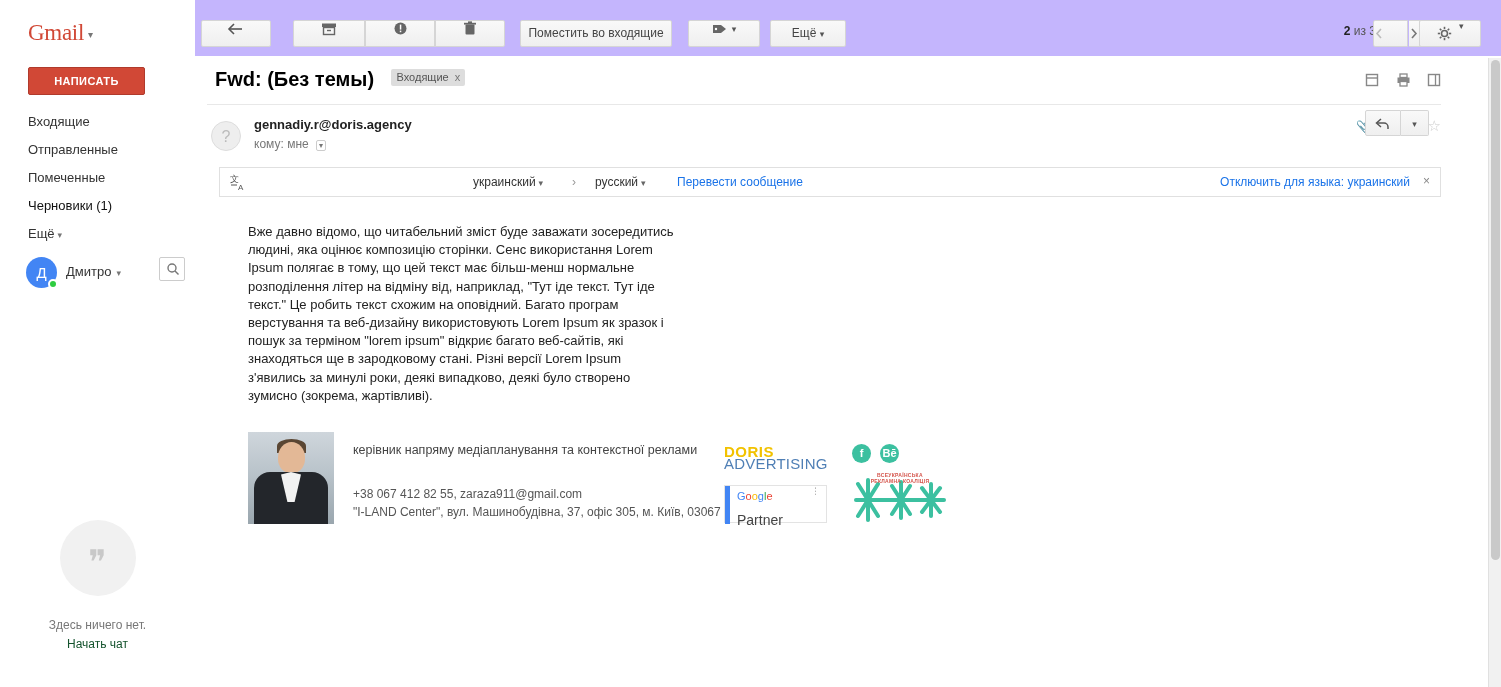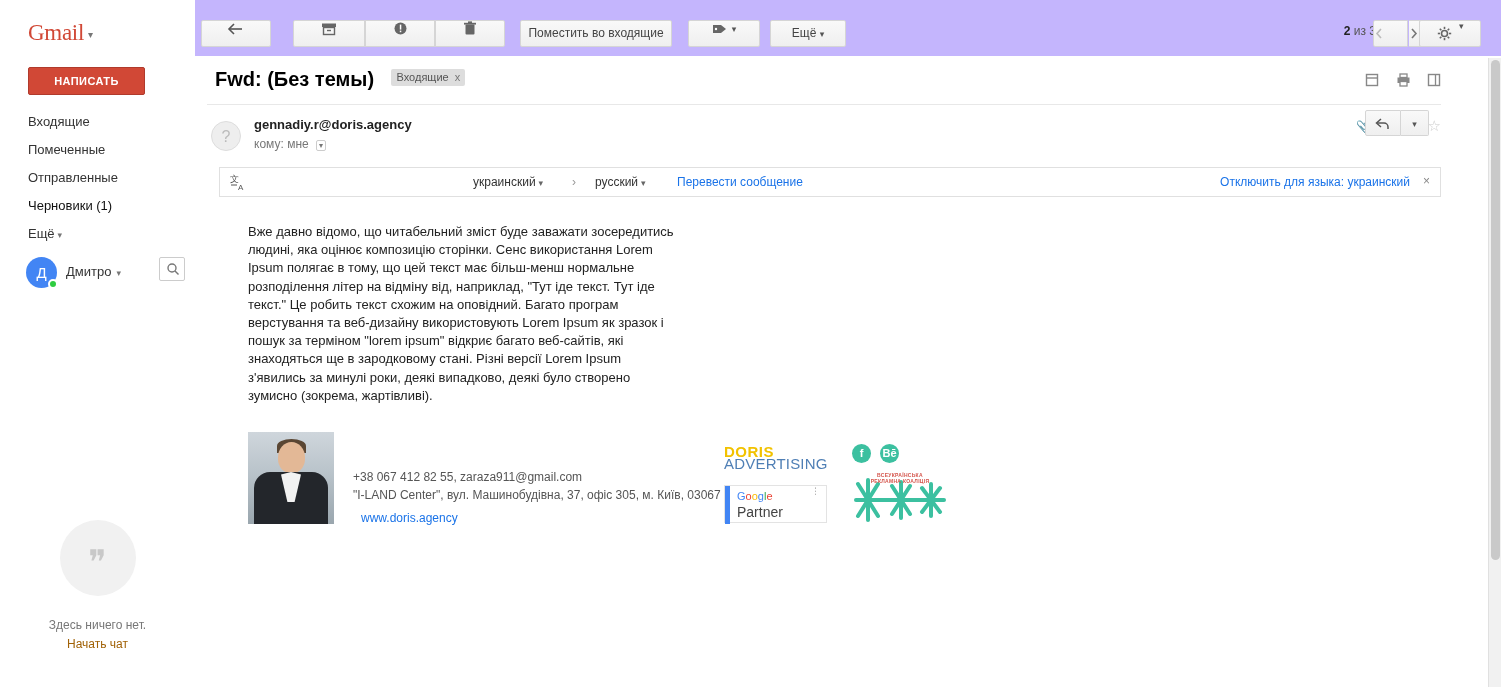--- a/index.html
+++ b/index.html
@@ -83,21 +83,21 @@
     width: 76px; height: 76px; border-radius: 50%;
     background: #f1f1f1; margin: 0 auto;
     position: relative;
   }
   .chat-bubble .quote {
     position: absolute; left: 0; top: 0; width: 76px; height: 76px;
     line-height: 86px; font-size: 34px; color: #c8c8c8;
     font-family: "Liberation Serif", serif;
   }
   .hangouts-empty { font-size: 12px; color: #777; margin-top: 22px; }
-  .hangouts-link { font-size: 12px; color: #a16207; margin-top: 5px; cursor: pointer; }
+  .hangouts-link { font-size: 12px; color: #14532d; margin-top: 5px; cursor: pointer; }
 
   
   .toolbar {
     position: absolute; left: 195px; top: 0; right: 0; height: 56px;
     background: #c4b5fd;
   }
   .tb-btn {
     position: absolute; top: 20px; height: 27px;
     border: 1px solid #d5d5d5; background: #f5f5f5;
     background-image: linear-gradient(#f9f9f9, #efefef);
@@ -238,21 +238,21 @@
   .logo-doris .d1 { font-size: 15px; font-weight: bold; color: #f2c200; letter-spacing: 0.5px; }
   .logo-doris .d2 { font-size: 15px; font-weight: normal; color: #4f7fb5; letter-spacing: 0.2px; }
   .gp-card {
     position: absolute; left: 476px; top: 53px; width: 103px; height: 38px;
     background: #fff; border: 1px solid #e3e3e3;
   }
   .gp-card .bar { position: absolute; left: 0; top: 0; width: 5px; height: 38px; background: #4285f4; }
   .gp-card .g1 { position: absolute; left: 12px; top: 4px; font-size: 11px; }
   .gp-card .g1 .b { color: #4285f4; } .gp-card .g1 .r { color: #ea4335; }
   .gp-card .g1 .y { color: #fbbc05; } .gp-card .g1 .g { color: #34a853; }
-  .gp-card .g2 { position: absolute; left: 12px; top: 18px; font-size: 14px; color: #444; }
+  .gp-card .g2 { position: absolute; left: 12px; top: 26px; font-size: 14px; color: #444; }
   .gp-card .dots { position: absolute; right: 6px; top: 4px; font-size: 9px; color: #999; line-height: 3px; }
 
   .soc {
     position: absolute; top: 12px; width: 19px; height: 19px; border-radius: 50%;
     background: #3cc0a0; color: #fff; font-size: 11px; font-weight: bold;
     text-align: center; line-height: 19px; cursor: pointer;
   }
   .soc.fb { left: 604px; }
   .soc.be { left: 632px; }
 
@@ -279,22 +279,22 @@
 
   <div class="sidebar">
     <div class="gmail-logo">
       <span>Gmail</span><span class="caret">▾</span>
     </div>
 
     <div class="compose-btn">НАПИСАТЬ</div>
 
     <div class="nav">
       <div class="nav-item"><span>Входящие</span></div>
+      <div class="nav-item"><span>Отправленные</span></div>
       <div class="nav-item"><span>Помеченные</span></div>
-      <div class="nav-item"><span>Отправленные</span></div>
       <div class="nav-item bold"><span>Черновики (1)</span></div>
       <div class="nav-item"><span>Ещё</span><span class="caret">▾</span></div>
     </div>
 
     <div class="account-row">
       <div class="avatar">
         <span>Д</span>
         <span class="dot"></span>
       </div>
       <div class="account-name">
@@ -461,23 +461,23 @@
     <div class="msg-body">Вже давно відомо, що читабельний зміст буде заважати зосередитись людині, яка оцінює композицію сторінки. Сенс використання Lorem Ipsum полягає в тому, що цей текст має більш-менш нормальне розподі­лення літер на відміну від, наприклад, "Тут іде текст. Тут іде текст." Це робить текст схожим на оповідний. Багато програм верстування та веб-дизайну використовують Lorem Ipsum як зразок і пошук за терміном "lorem ipsum" відкриє багато веб-сайтів, які знаходяться ще в зародко­вому стані. Різні версії Lorem Ipsum з'явились за минулі роки, деякі випадково, деякі було створено зумисно (зокрема, жартівливі).</div>
 
     <div class="sig">
       <div class="sig-photo">
         <div class="hair"></div>
           <div class="head"></div>
           <div class="body"></div>
           <div class="shirt"></div>
       </div>
       <div class="sig-text">
+        <div class="sig-l2">керівник напряму медіапланування та контекстної реклами</div>
         <div class="sig-l3">+38 067 412 82 55, zaraza911@gmail.com</div>
         <div class="sig-l4">"I-LAND Center", вул. Машинобудівна, 37, офіс 305, м. Київ, 03067</div>
-        <div class="sig-link">www.doris.agency</div>
       </div>
 
       <div class="logo-doris">
         <div class="d1">DORIS</div>
         <div class="d2">ADVERTISING</div>
       </div>
 
       <div class="gp-card">
         <div class="bar"></div>
         <div class="g1">

